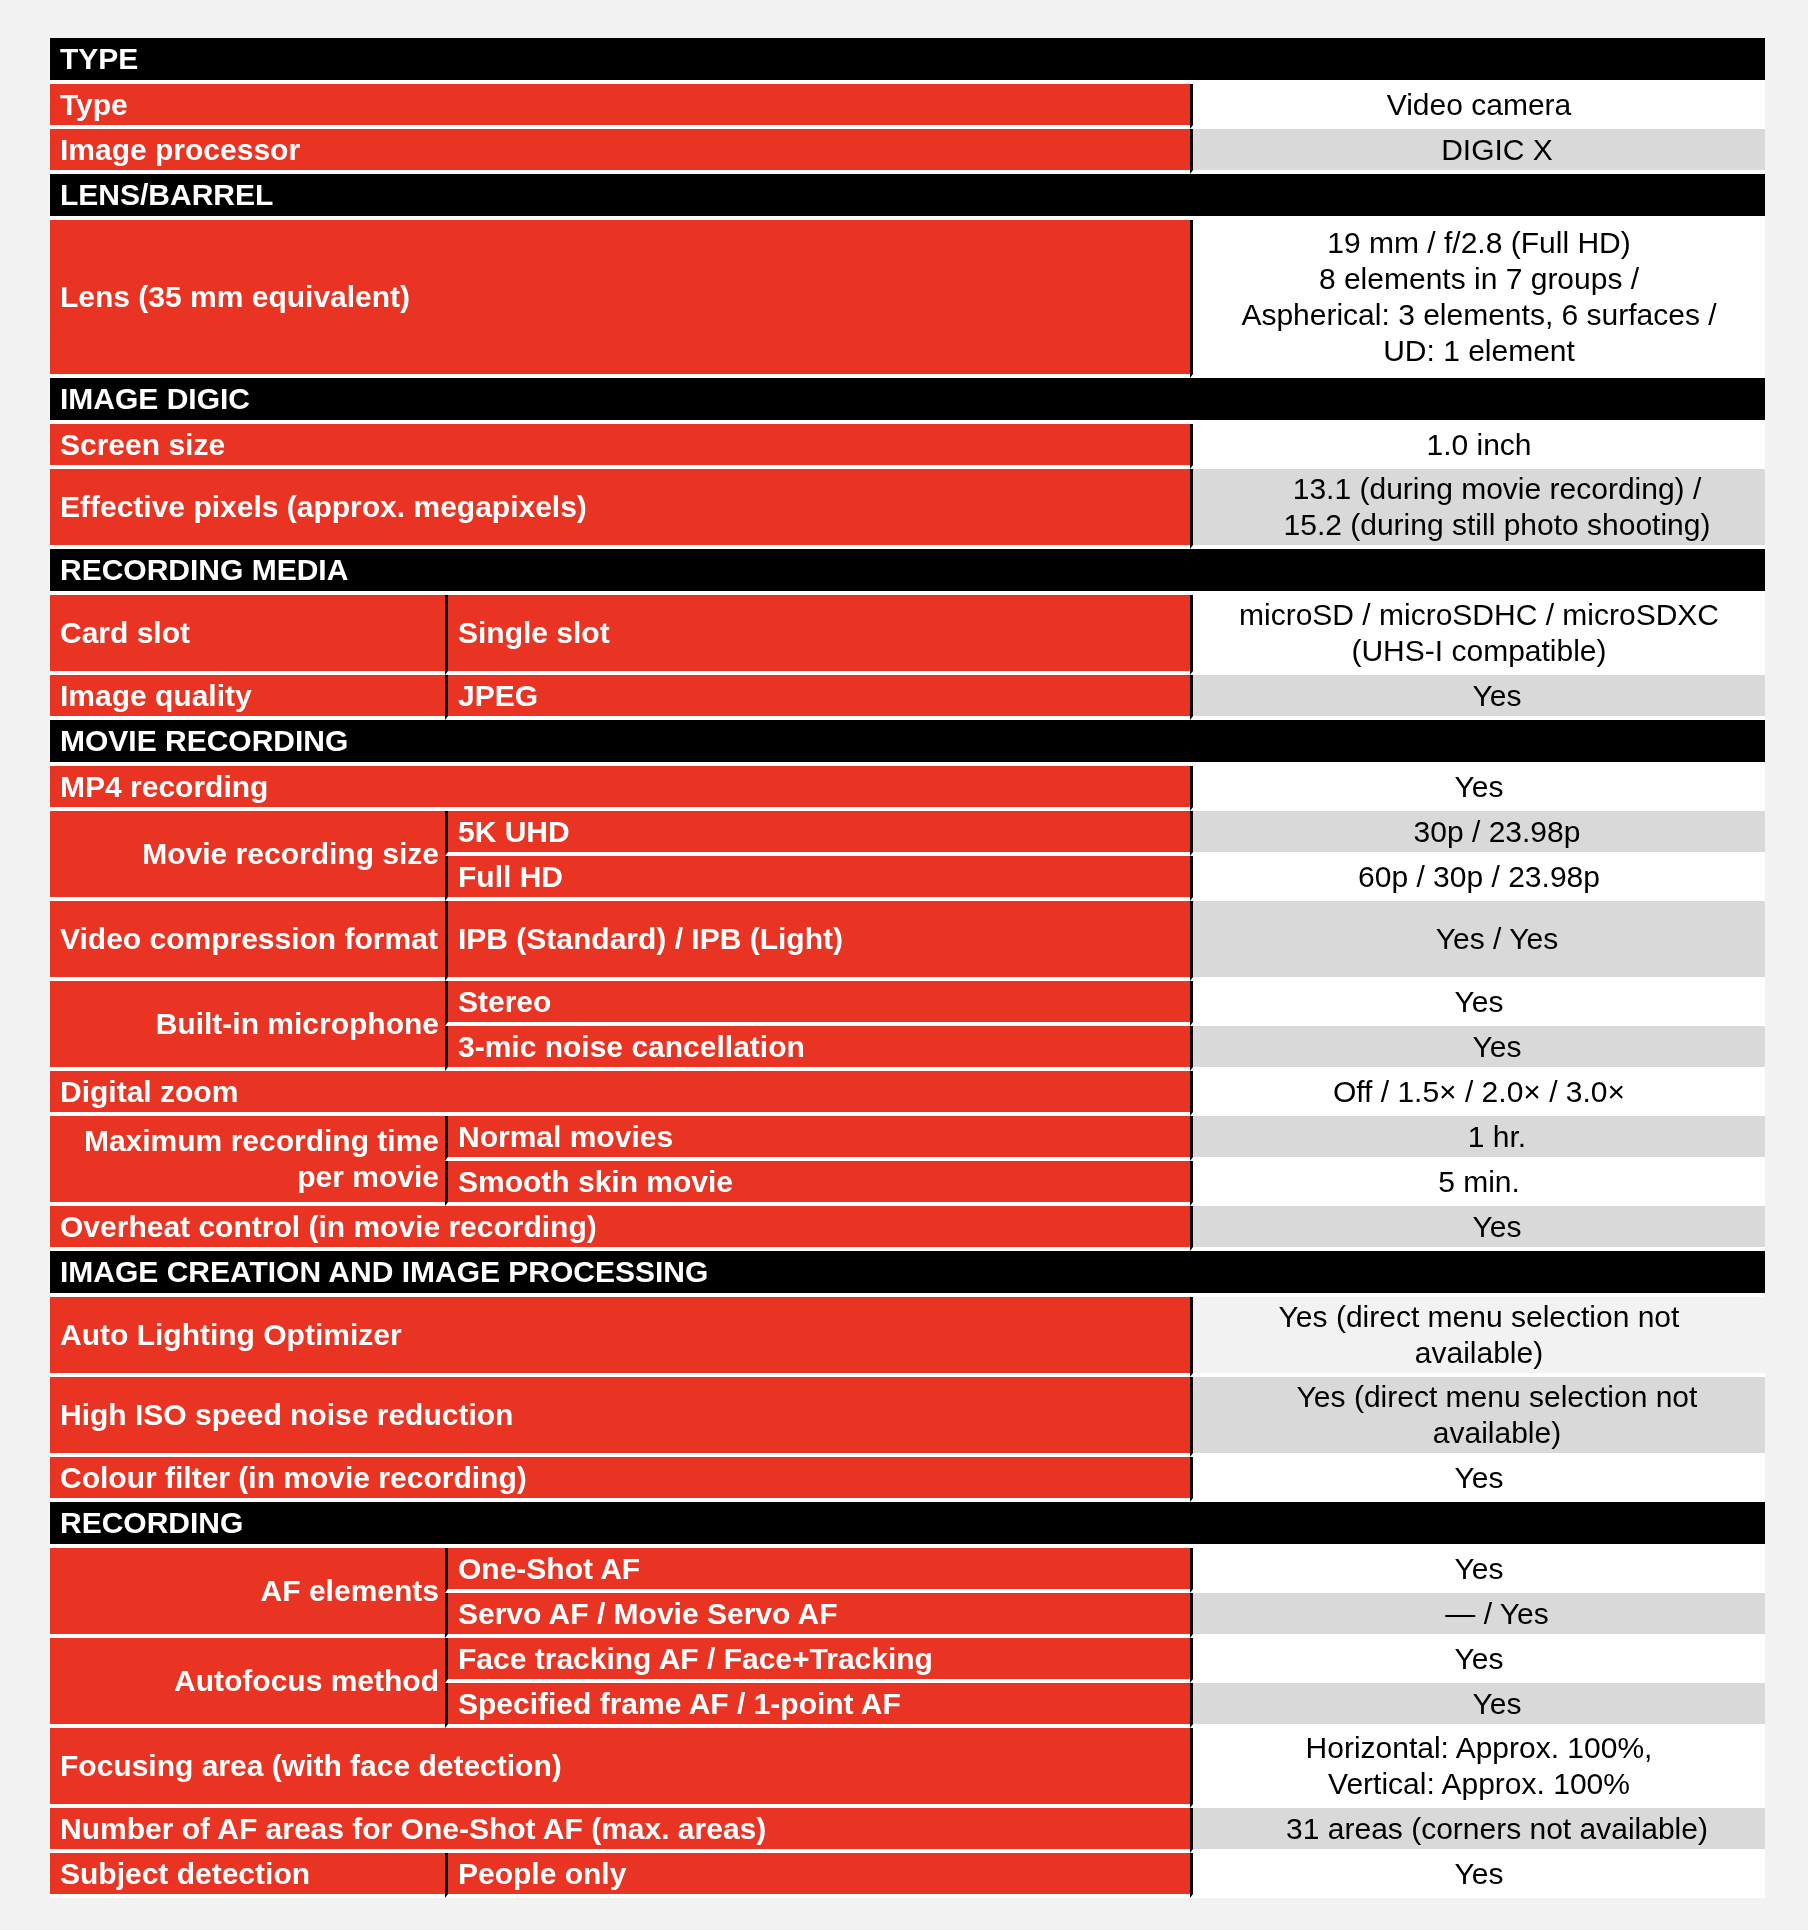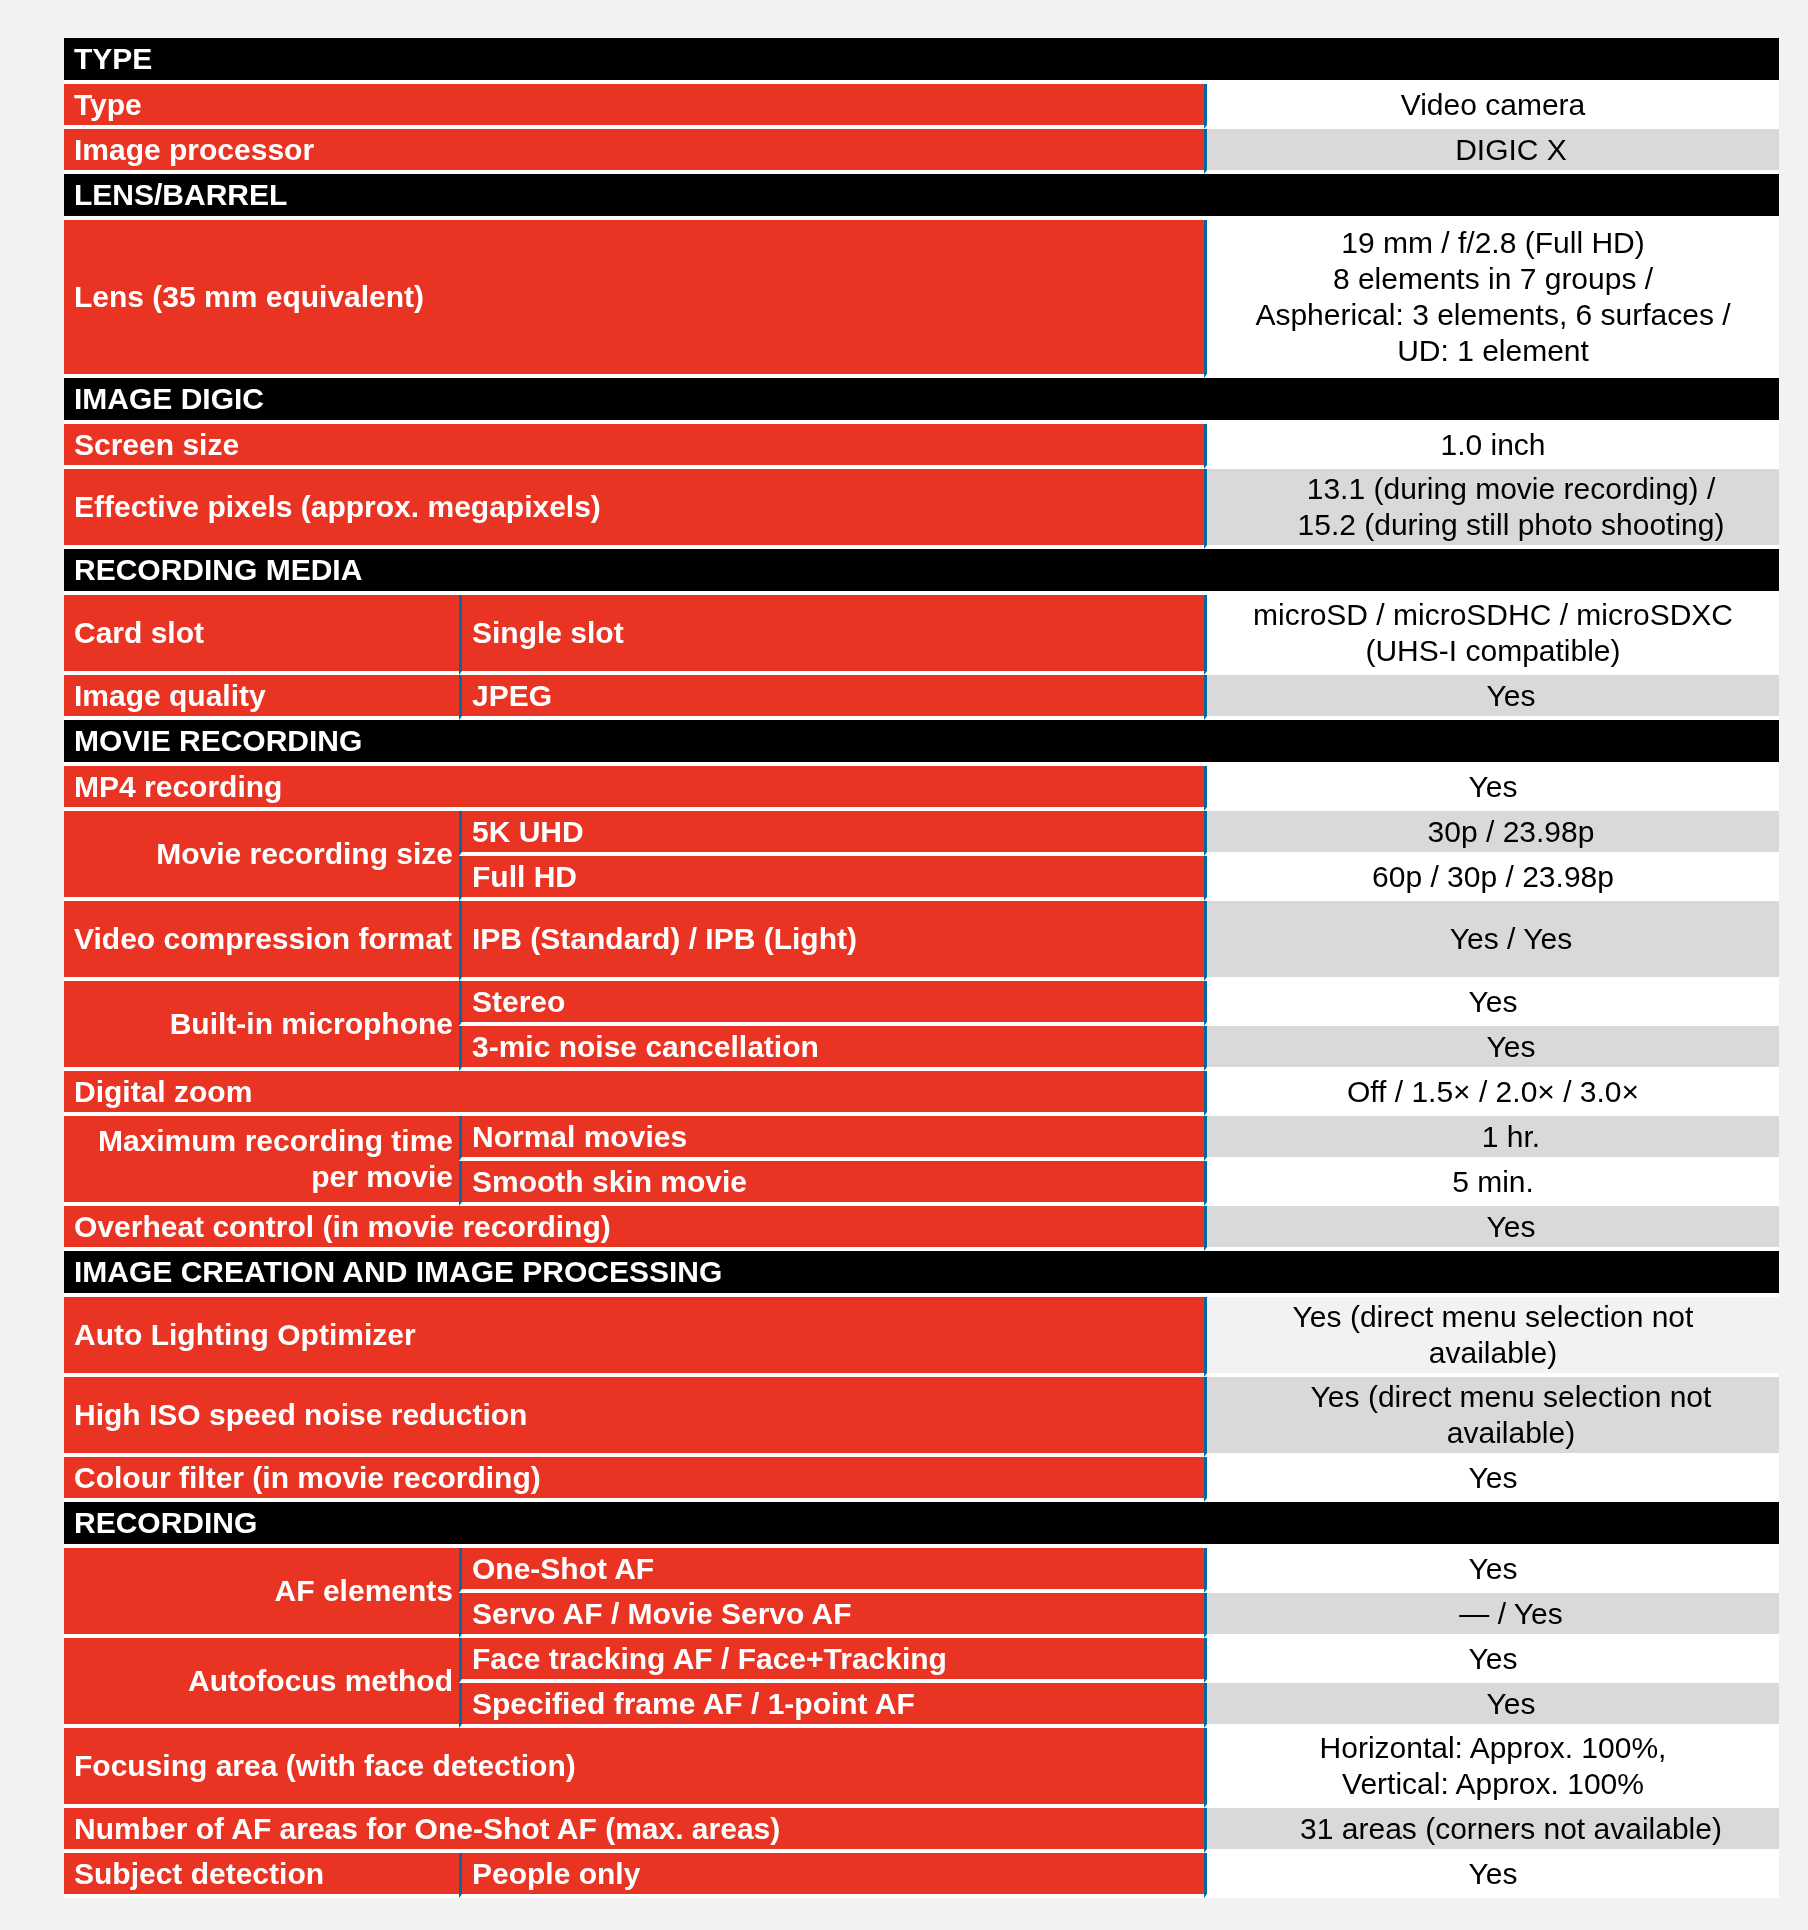--- a/index.html
+++ b/index.html
@@ -4,21 +4,21 @@
 <style>
   html, body { margin: 0; padding: 0; }
   body {
     width: 1808px; height: 1930px;
     background: #f2f2f2;
     font-family: "Liberation Sans", sans-serif;
     position: relative;
   }
   .table-wrap {
     position: absolute;
-    left: 64px; top: 38px;
+    left: 50px; top: 38px;
   }
   table.spec {
     border-collapse: separate;
     border-spacing: 0;
     width: 1715px;
     table-layout: fixed;
   }
   td {
     box-sizing: border-box;
     border-bottom: 4px solid #ffffff;
@@ -33,21 +33,21 @@
     font-weight: bold;
     padding-left: 10px;
   }
   td.label, td.sub {
     background: #e93323;
     color: #ffffff;
     font-weight: bold;
     padding-left: 10px;
     padding-right: 6px;
   }
-  td.sub, td.val { border-left: 3px solid #0369a1; margin-top: 45px; }
+  td.sub, td.val { border-left: 3px solid #000000; margin-top: 45px; }
   td.val {
     color: #000000;
     text-align: center;
     white-space: pre-line;
     padding: 0 8px;
   }
   td.val[data-shade="white"] { background: #ffffff; }
   td.val[data-shade="gray"]  { background: #d9d9d9; padding-left: 44px; }
   td.val[data-shade="light"] { background: #f2f2f2; }
   tr.sec > td { height: 46px; }

